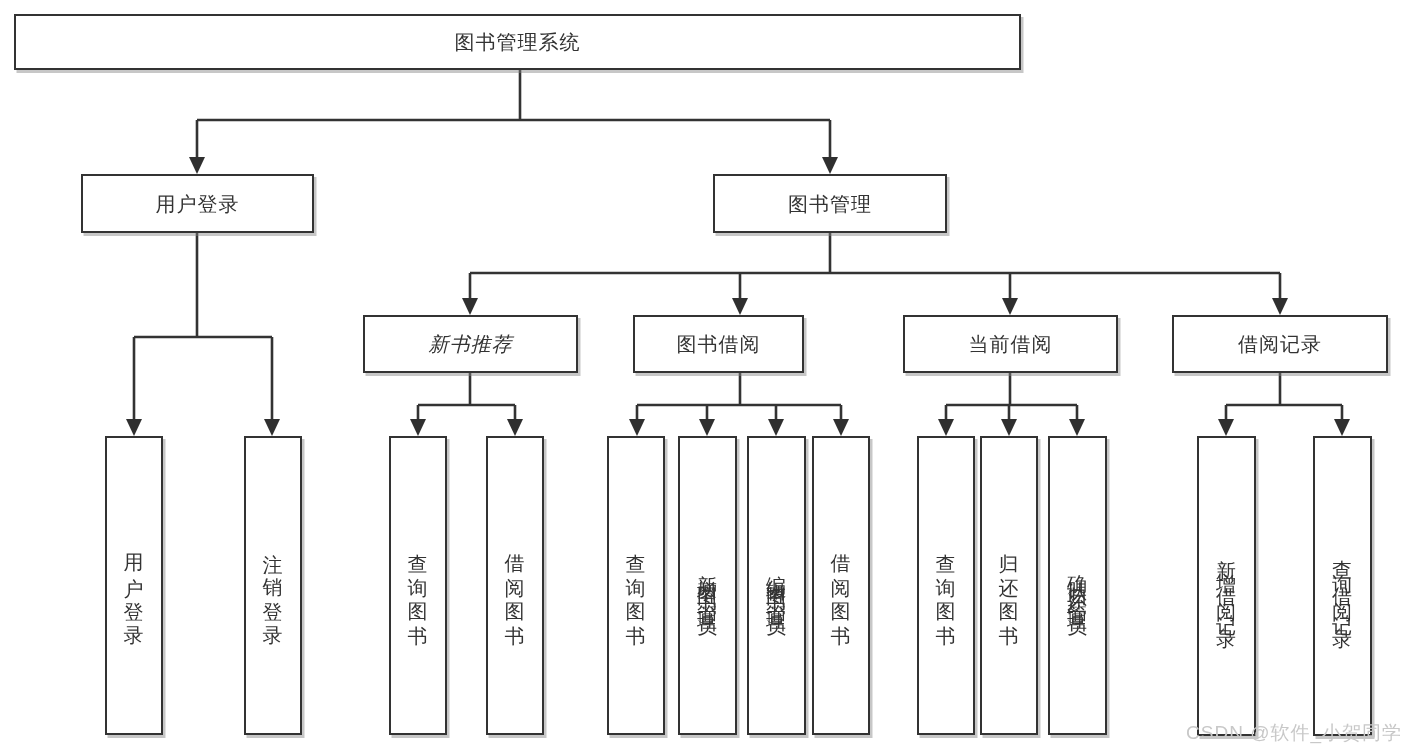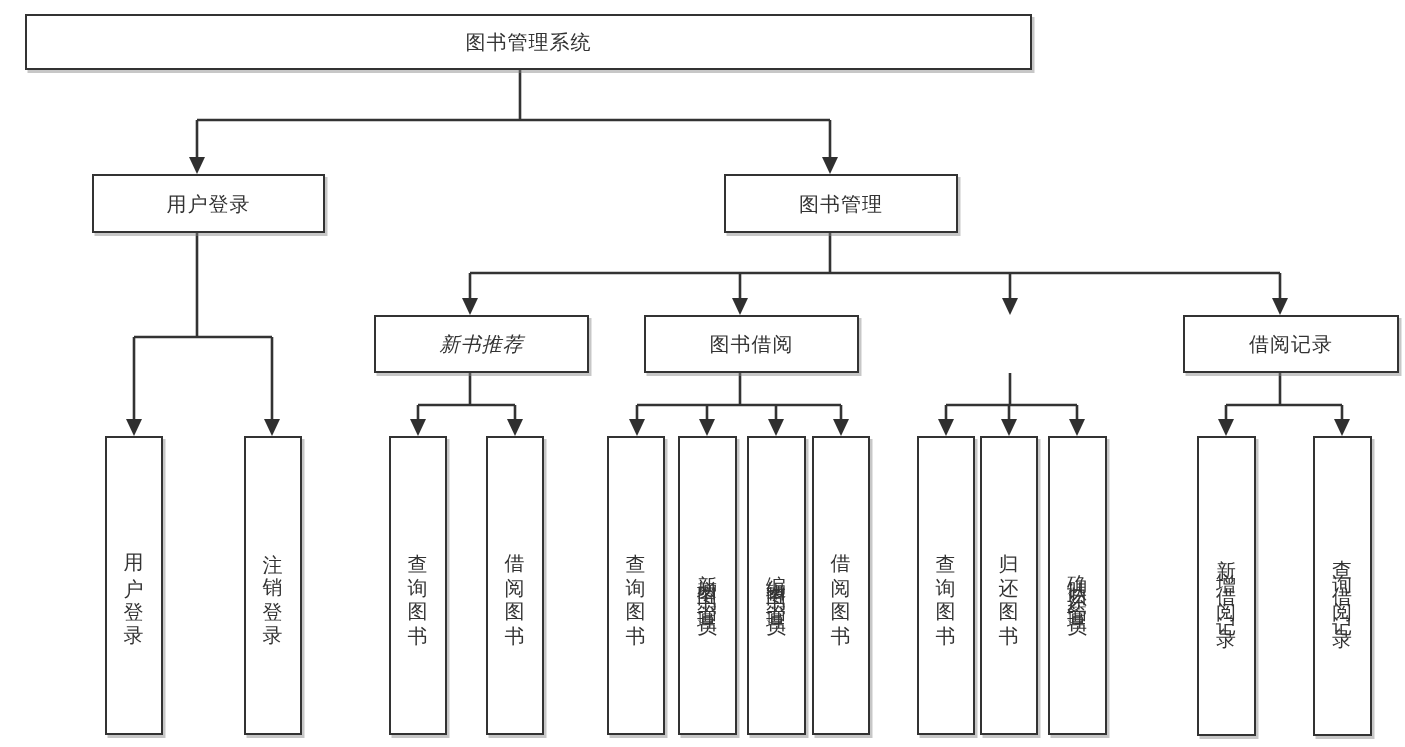--- a/index.html
+++ b/index.html
@@ -29,21 +29,21 @@
     border: 2.5px solid #333333;
     box-shadow: 2.5px 3px 0 rgba(130,130,130,0.45);
     display: flex;
     align-items: center;
     justify-content: center;
     color: #333333;
     font-size: 20px;
     line-height: 1;
     white-space: nowrap;
   }
-  .hbox { letter-spacing: 1px; margin-left: 11px; }
+  .hbox { letter-spacing: 1px; }
   .vbox {
     writing-mode: vertical-rl;
     text-orientation: mixed;
     letter-spacing: 24px;
   }
   .vbox.v6 { letter-spacing: 14px; }
   .vbox.v9 { letter-spacing: 6px; }
   #watermark {
     position: absolute;
     right: 3px;
@@ -98,35 +98,37 @@
       <polygon points="1334,419 1350,419 1342,436"></polygon>
     </g>
   </svg>
 
   <div class="box hbox" style="left:14px; top:14px; width:1007px; height:56px;">图书管理系统</div>
 
   <div class="box hbox" style="left:81px; top:174px; width:233px; height:59px;">用户登录</div>
   <div class="box hbox" style="left:713px; top:174px; width:234px; height:59px;font-family:Liberation Serif, serif;">图书管理</div>
 
   <div class="box hbox" style="left:363px; top:315px; width:215px; height:58px;font-style:italic;">新书推荐</div>
-  <div class="box hbox" style="left:633px; top:315px; width:215px; height:58px;">图书借阅</div>
+  <div class="box hbox" style="left:633px; top:315px; width:171px; height:58px;">图书借阅</div>
+  <div class="box hbox" style="left:903px; top:315px; width:215px; height:58px;">当前借阅</div>
   <div class="box hbox" style="left:1172px; top:315px; width:216px; height:58px;">借阅记录</div>
 
   <div class="box vbox" style="left:105px; top:436px; width:58px; height:299px;">用户登录</div>
   <div class="box vbox" style="left:244px; top:436px; width:58px; height:299px;">注销登录</div>
 
   <div class="box vbox" style="left:389px; top:436px; width:58px; height:299px;">查询图书</div>
   <div class="box vbox" style="left:486px; top:436px; width:58px; height:299px;">借阅图书</div>
 
   <div class="box vbox" style="left:607px; top:436px; width:58px; height:299px;">查询图书</div>
   <div class="box vbox v9" style="left:678px; top:436px; width:59px; height:299px;">新增图书（管理员）</div>
   <div class="box vbox v9" style="left:747px; top:436px; width:59px; height:299px;">编辑图书（管理员）</div>
   <div class="box vbox" style="left:812px; top:436px; width:58px; height:299px;">借阅图书</div>
 
   <div class="box vbox" style="left:917px; top:436px; width:58px; height:299px;">查询图书</div>
   <div class="box vbox" style="left:980px; top:436px; width:58px; height:299px;">归还图书</div>
   <div class="box vbox v9" style="left:1048px; top:436px; width:59px; height:299px;">确认归还（管理员）</div>
 
   <div class="box vbox v6" style="left:1197px; top:436px; width:59px; height:300px;">新增借阅记录</div>
   <div class="box vbox v6" style="left:1313px; top:436px; width:59px; height:300px;">查询借阅记录</div>
 
+  <div id="watermark">CSDN @软件_小贺同学</div>
 
 </div>
 
 </body></html>

